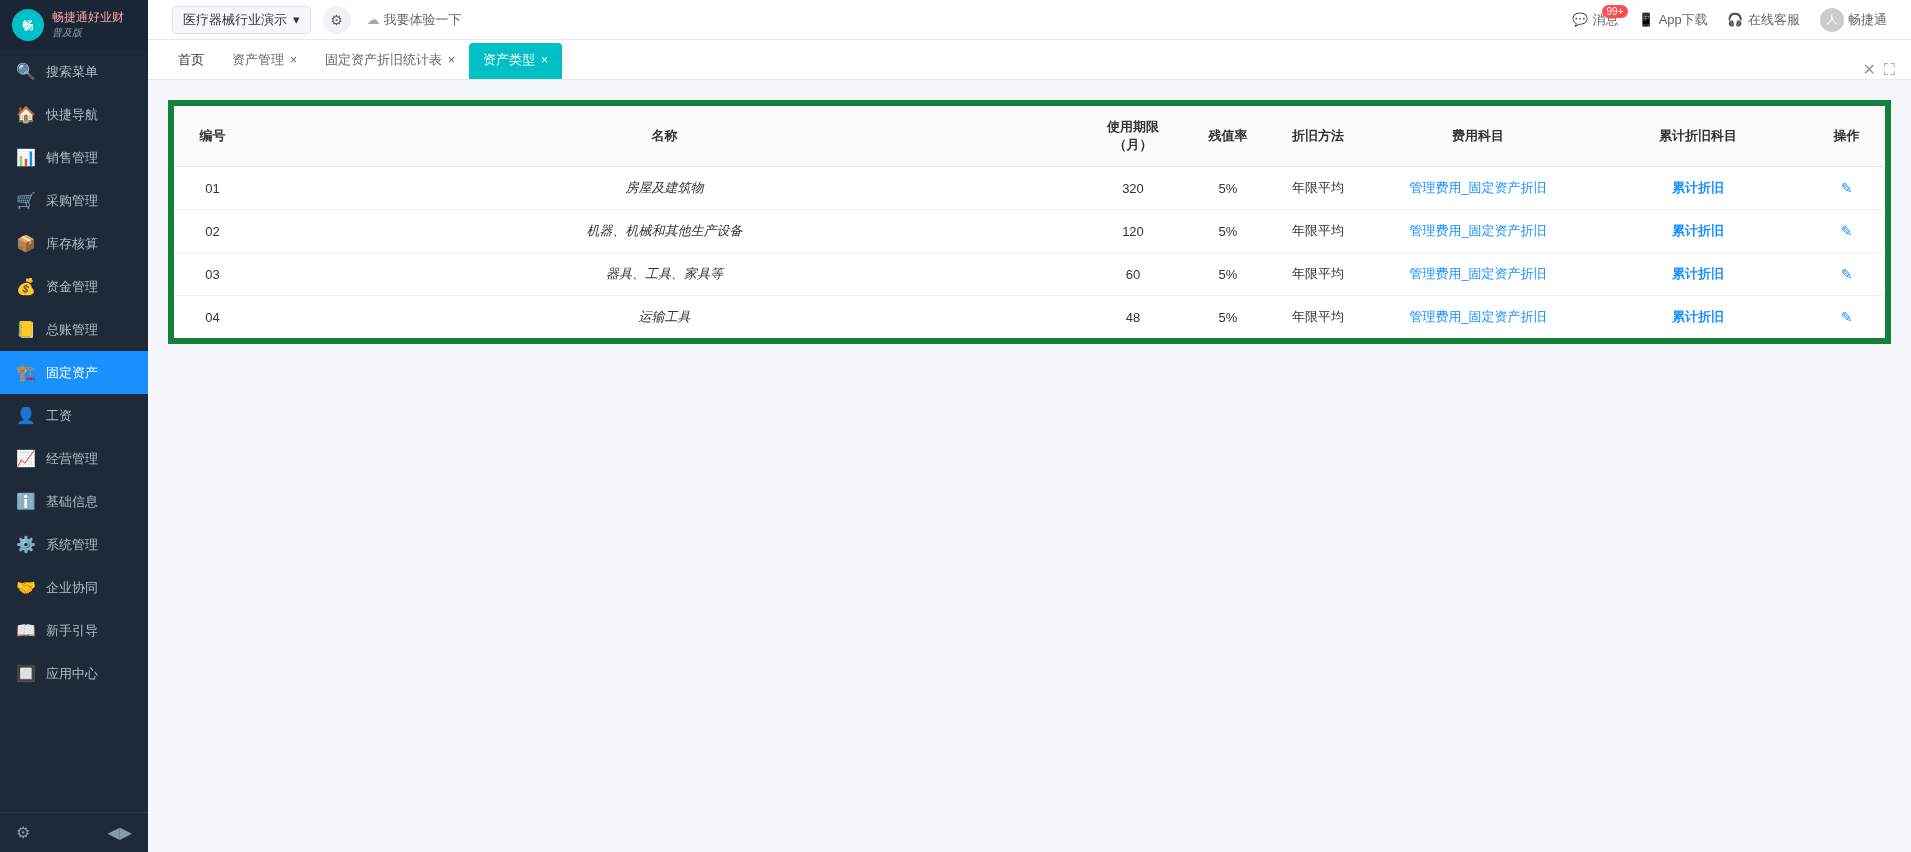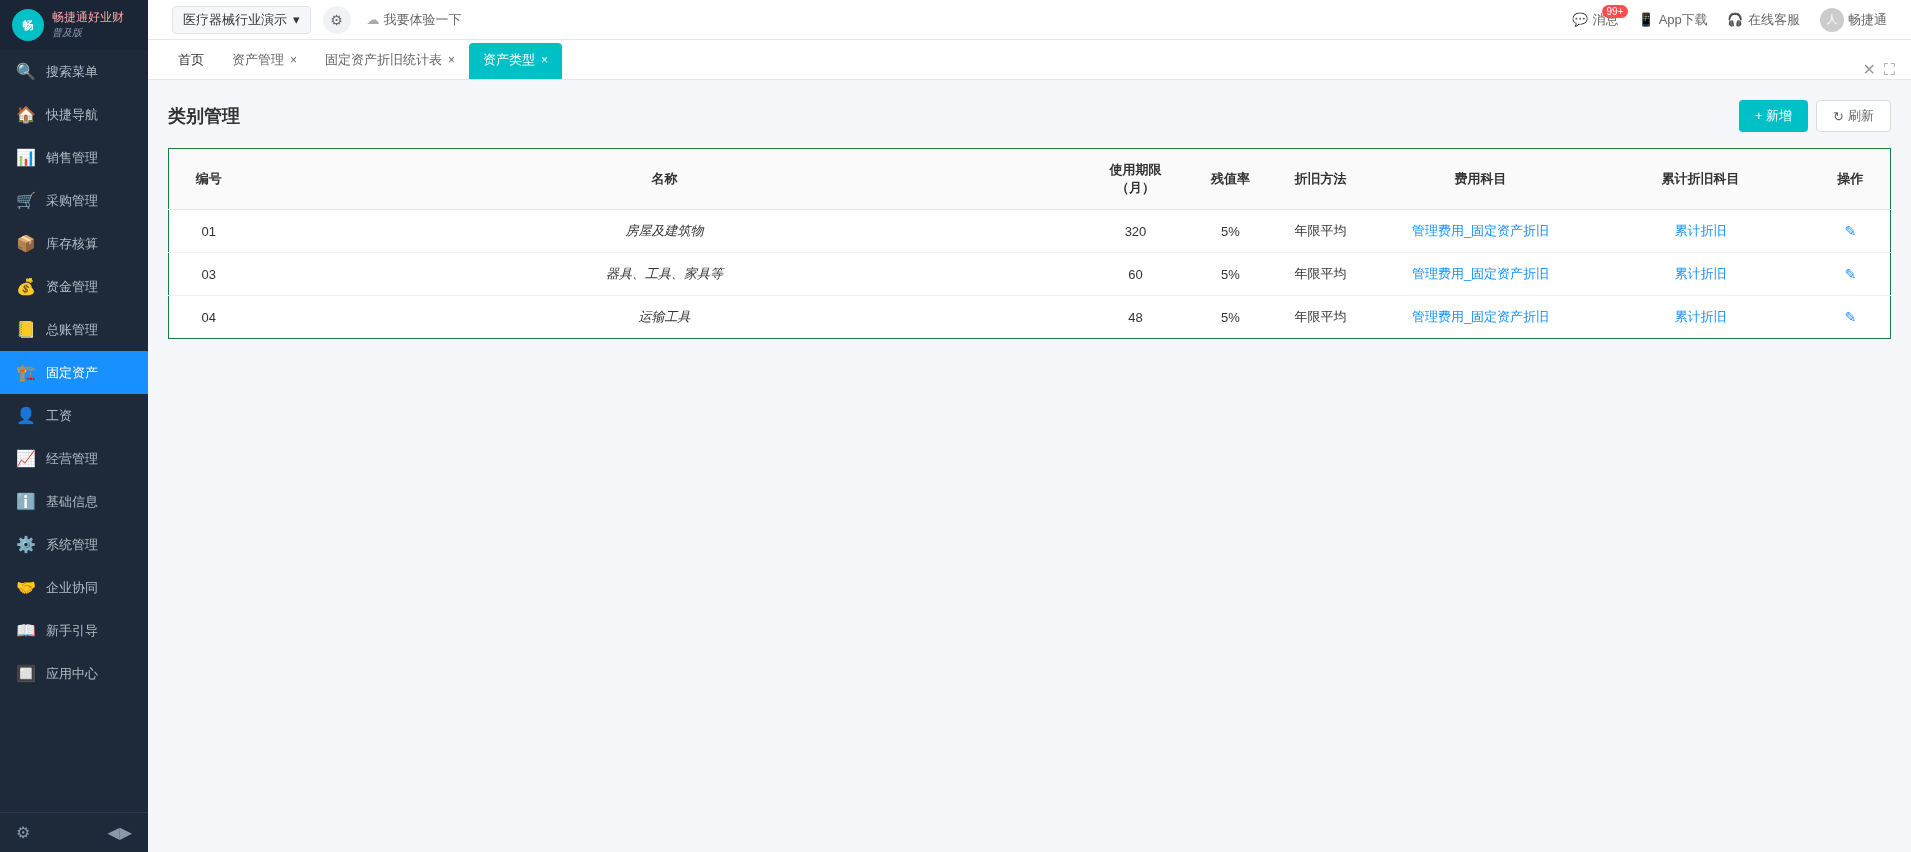--- a/index.html
+++ b/index.html
@@ -217,21 +217,21 @@
       cursor: pointer;
       font-size: 13px;
       display: flex; align-items: center; gap: 4px;
     }
 
     
     .data-table {
       width: 100%;
       background: #fff;
       border-radius: 4px;
-      border: 1px solid #15803d;
+      border: 6px solid #15803d;
       border-collapse: collapse;
     }
     .data-table th {
       background: #fafafa;
       border-bottom: 1px solid #e8e8e8;
       padding: 12px 16px;
       text-align: center;
       font-weight: 600;
       color: #333;
       font-size: 13px;
@@ -240,21 +240,21 @@
       border-bottom: 1px solid #f0f0f0;
       padding: 12px 16px;
       text-align: center;
       color: #333;
       font-size: 13px;
     }
     .data-table tr:last-child td { border-bottom: none; }
     .td-name { text-align: left; font-style: italic; }
     .td-code { color: #333; }
     .cost-link { color: #1890ff; cursor: pointer; }
-    .accum-link { color: #1890ff; cursor: pointer; }
+    .accum-link { color: #1890ff; cursor: pointer; font-weight: bold; }
     .edit-icon { color: #1890ff; cursor: pointer; font-size: 14px; }
 
     .th-code { width: 80px; }
     .th-period { width: 110px; }
     .th-residual { width: 80px; }
     .th-method { width: 100px; }
     .th-cost { width: 220px; }
     .th-accum { width: 220px; }
     .th-op { width: 80px; }
   </style>
@@ -395,49 +395,49 @@
       <span class="close-btn">×</span>
     </div>
 
     <div class="window-controls">
       <span class="win-btn">✕</span>
       <span class="win-btn">⛶</span>
     </div>
   </div>
 
   <div class="content">
-    <div class="page-header">
-      <h2 class="page-title">类别管理</h2>
-      <div class="page-actions">
-        <button class="btn-primary">+ 新增</button>
-        <button class="btn-default">
-          <span>↻</span>
-          <span>刷新</span>
-        </button>
-      </div>
-    </div>
 
     <table class="data-table">
       <thead>
         <tr>
           <th class="th-code">编号</th>
           <th>名称</th>
           <th class="th-period">使用期限（月）</th>
           <th class="th-residual">残值率</th>
           <th class="th-method">折旧方法</th>
           <th class="th-cost">费用科目</th>
           <th class="th-accum">累计折旧科目</th>
           <th class="th-op">操作</th>
         </tr>
       </thead>
       <tbody id="table-body">
       <tr>
       <td class="td-code">01</td>
       <td class="td-name">房屋及建筑物</td>
       <td>320</td>
+      <td>5%</td>
+      <td>年限平均</td>
+      <td><span class="cost-link">管理费用_固定资产折旧</span></td>
+      <td><span class="accum-link">累计折旧</span></td>
+      <td><span class="edit-icon">✎</span></td>
+    </tr>
+          <tr>
+      <td class="td-code">02</td>
+      <td class="td-name">机器、机械和其他生产设备</td>
+      <td>120</td>
       <td>5%</td>
       <td>年限平均</td>
       <td><span class="cost-link">管理费用_固定资产折旧</span></td>
       <td><span class="accum-link">累计折旧</span></td>
       <td><span class="edit-icon">✎</span></td>
     </tr>
           <tr>
       <td class="td-code">03</td>
       <td class="td-name">器具、工具、家具等</td>
       <td>60</td>

